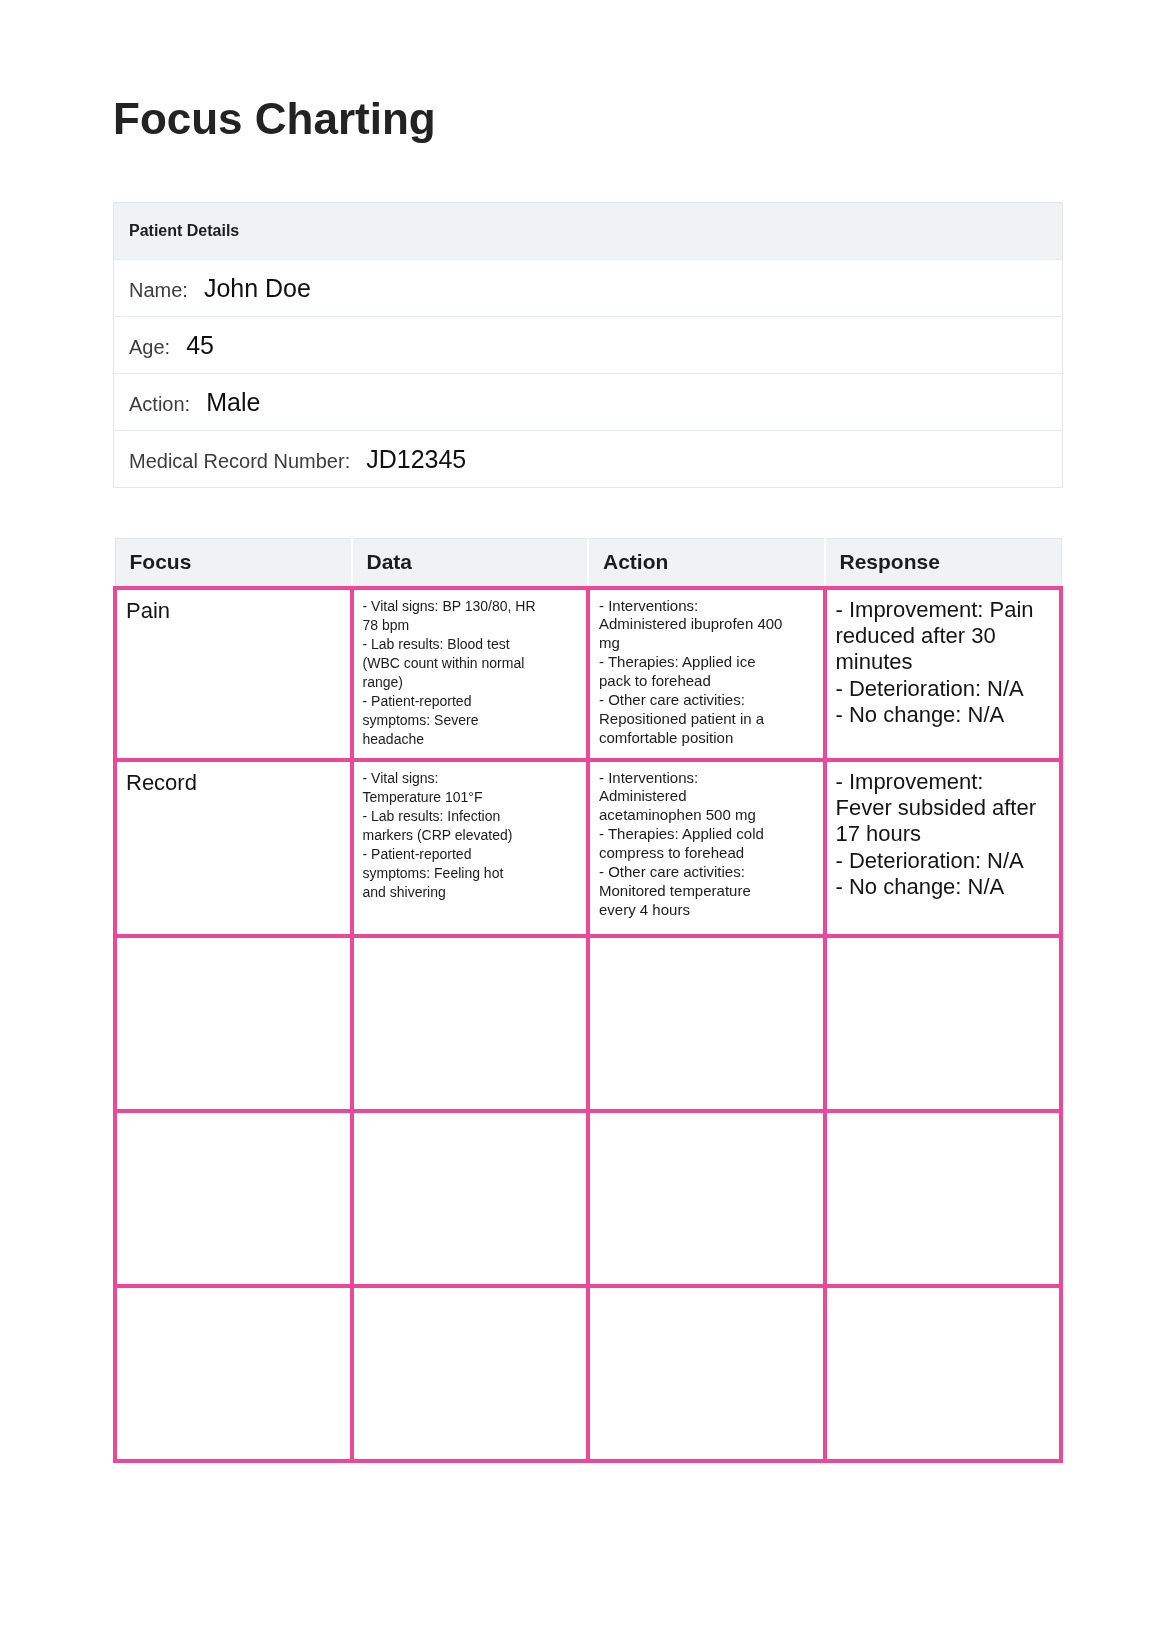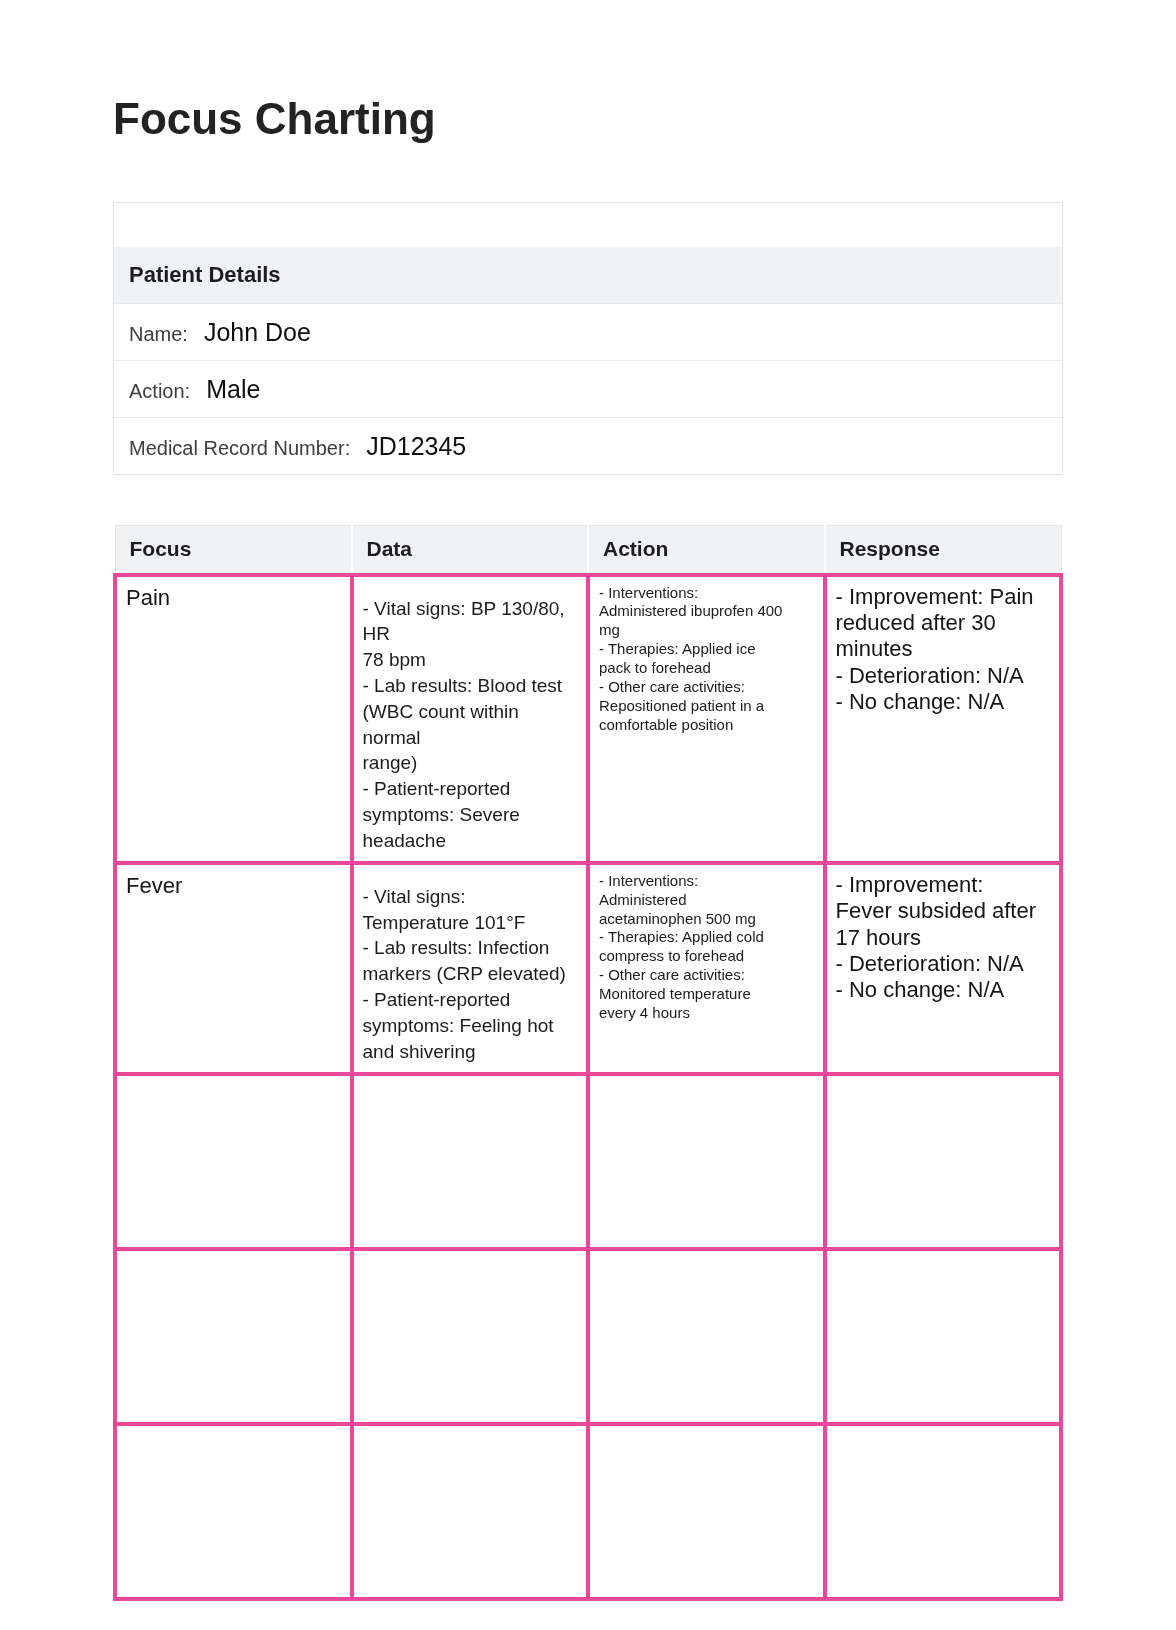--- a/index.html
+++ b/index.html
@@ -33,24 +33,23 @@
   .pd-card {
     margin-top: 61px;
     border: 1px solid #e4e6e8;
     background: #ffffff;
   }
   .pd-header {
     height: 56px;
     line-height: 56px;
     background: #f0f2f4;
     padding: 0 15px;
-    font-size: 22px;
+    font-size: 16px;
     font-weight: bold;
     color: #1d1d1f;
-    margin-top: 44px;
   }
   .pd-row {
     height: 57px;
     line-height: 56px;
     padding: 0 15px;
     border-top: 1px solid #e9ebed;
     background: #ffffff;
     white-space: nowrap;
   }
   .pd-label {
@@ -90,38 +89,41 @@
     border: 4px solid #ec4899;
     vertical-align: top;
     padding: 7px 10px 7px 9px;
     background: #ffffff;
   }
   .row-pain  { height: 172px; }
   .row-fever { height: 176px; }
   .row-empty { height: 175px; }
   .cell-text { white-space: pre-line; }
   .focus-text    { font-size: 22px; line-height: 1.25; color: #151515; }
-  .data-text     { font-size: 19px; line-height: 1.36; color: #1c1c1c; margin-top: 12px; }
+  .data-text     { font-size: 14px; line-height: 1.36; color: #1c1c1c; }
   .action-text   { font-size: 15px; line-height: 1.26; color: #1c1c1c; }
   .response-text { font-size: 22px; line-height: 1.20; color: #151515; }
 </style>
 </head>
 <body>
 
 <div class="page">
   <div class="container">
 
     <h1 class="title">Focus Charting</h1>
 
     <section class="pd-card">
       <div class="pd-header">
         <span>Patient Details</span>
       </div>
       <div class="pd-row">
         <span class="pd-label">Name:</span><span class="pd-value">John Doe</span>
+      </div>
+      <div class="pd-row">
+        <span class="pd-label">Age:</span><span class="pd-value">45</span>
       </div>
       <div class="pd-row">
         <span class="pd-label">Action:</span><span class="pd-value">Male</span>
       </div>
       <div class="pd-row">
         <span class="pd-label">Medical Record Number:</span><span class="pd-value">JD12345</span>
       </div>
     </section>
 
     <table class="chart">
@@ -167,21 +169,21 @@
           <td>
               <div class="cell-text response-text">- Improvement: Pain
 reduced after 30
 minutes
 - Deterioration: N/A
 - No change: N/A</div>
             </td>
         </tr>
         <tr class="row-fever">
           <td>
-              <div class="cell-text focus-text">Fever</div>
+              <div class="cell-text focus-text">Record</div>
             </td>
           <td>
               <div class="cell-text data-text">- Vital signs:
 Temperature 101°F
 - Lab results: Infection
 markers (CRP elevated)
 - Patient-reported
 symptoms: Feeling hot
 and shivering</div>
             </td>

